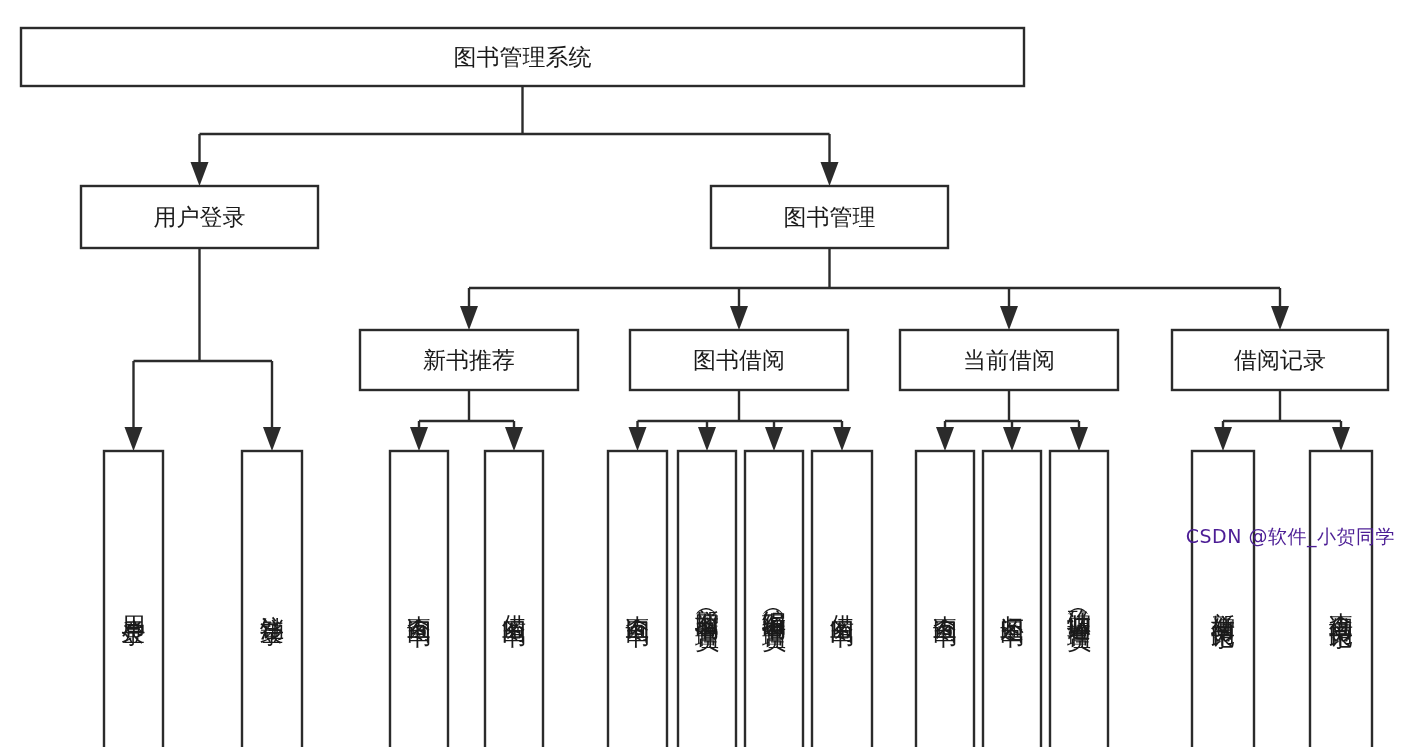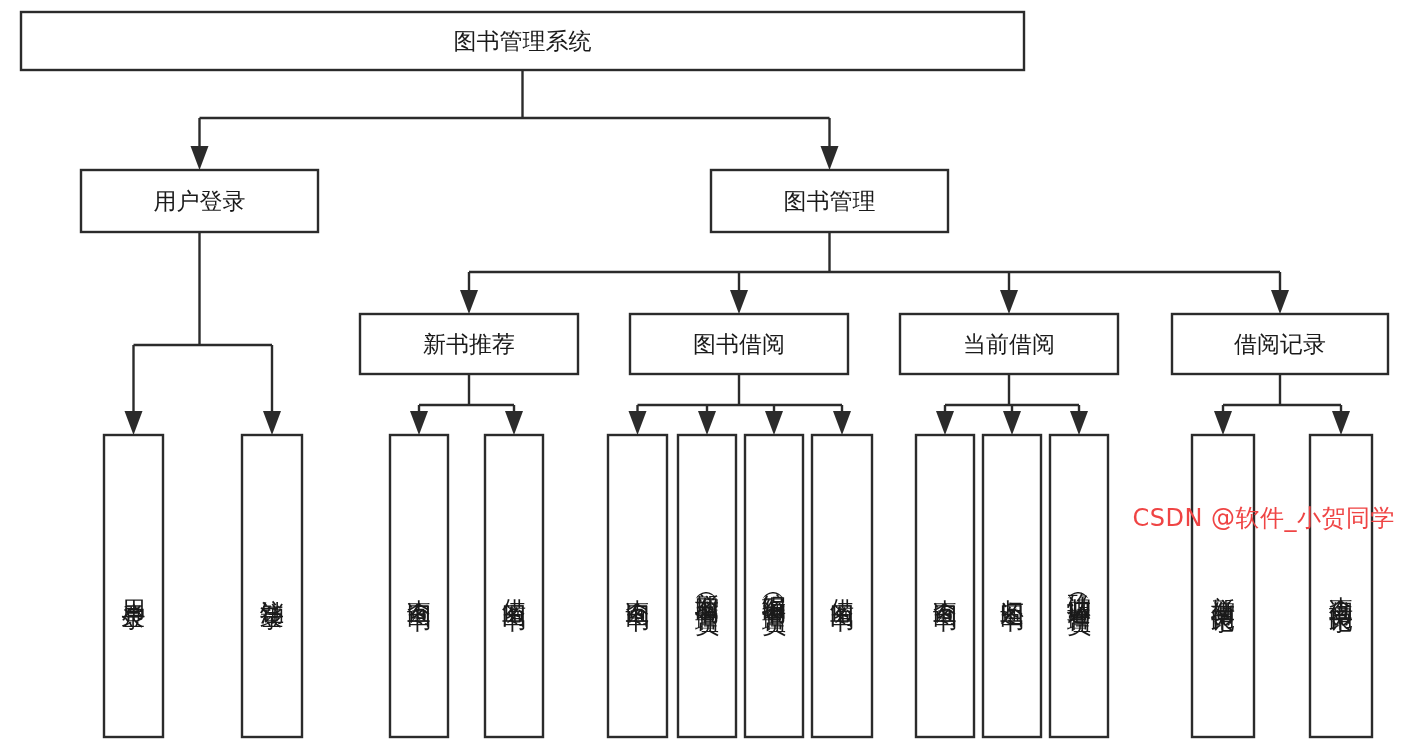--- a/index.html
+++ b/index.html
@@ -10,21 +10,21 @@
   body {
     width: 1405px;
     height: 747px;
     font-family: "DejaVu Sans", "Liberation Sans", sans-serif;
     overflow: hidden;
     position: relative;
   }
   #diagram-root {
     position: absolute;
     left: 0;
-    top: 0;
+    top: 16px;
     width: 1405px;
     height: 540px;
   }
   svg.diagram {
     display: block;
     width: 1405px;
     height: 747px;
   }
   .node-rect {
     fill: #ffffff;
@@ -65,22 +65,22 @@
     letter-spacing: 3px;
     color: #1a1a1a;
     white-space: nowrap;
     text-align: center;
   }
   .watermark {
     position: absolute;
     right: 10px;
     bottom: 6px;
     font-family: "DejaVu Sans", "Liberation Sans", sans-serif;
-    font-size: 24px;
-    color: #ef4444;
+    font-size: 19px;
+    color: #4c1d95;
     letter-spacing: 0.5px;
     white-space: nowrap;
     margin-top: 8px;
   }
 </style>
 </head>
 <body>
 
 <div id="diagram-root">
   <svg class="diagram" viewBox="0 0 1405 747" xmlns="http://www.w3.org/2000/svg">

